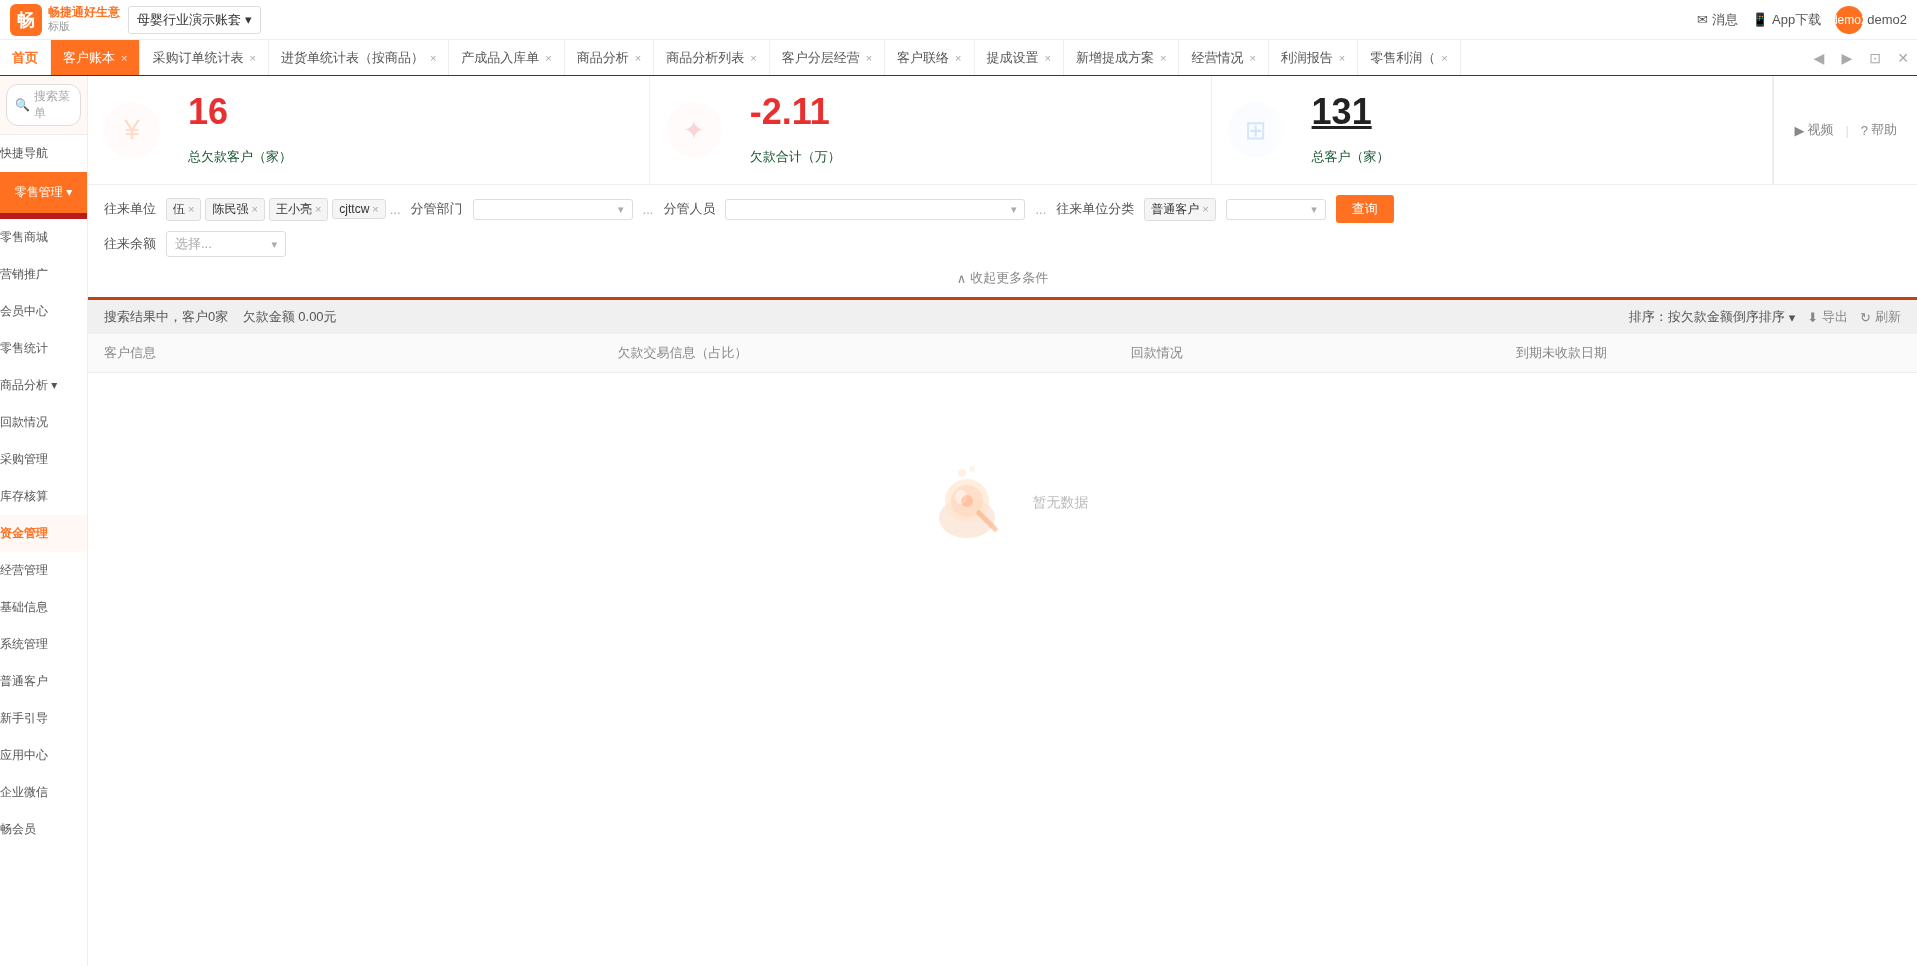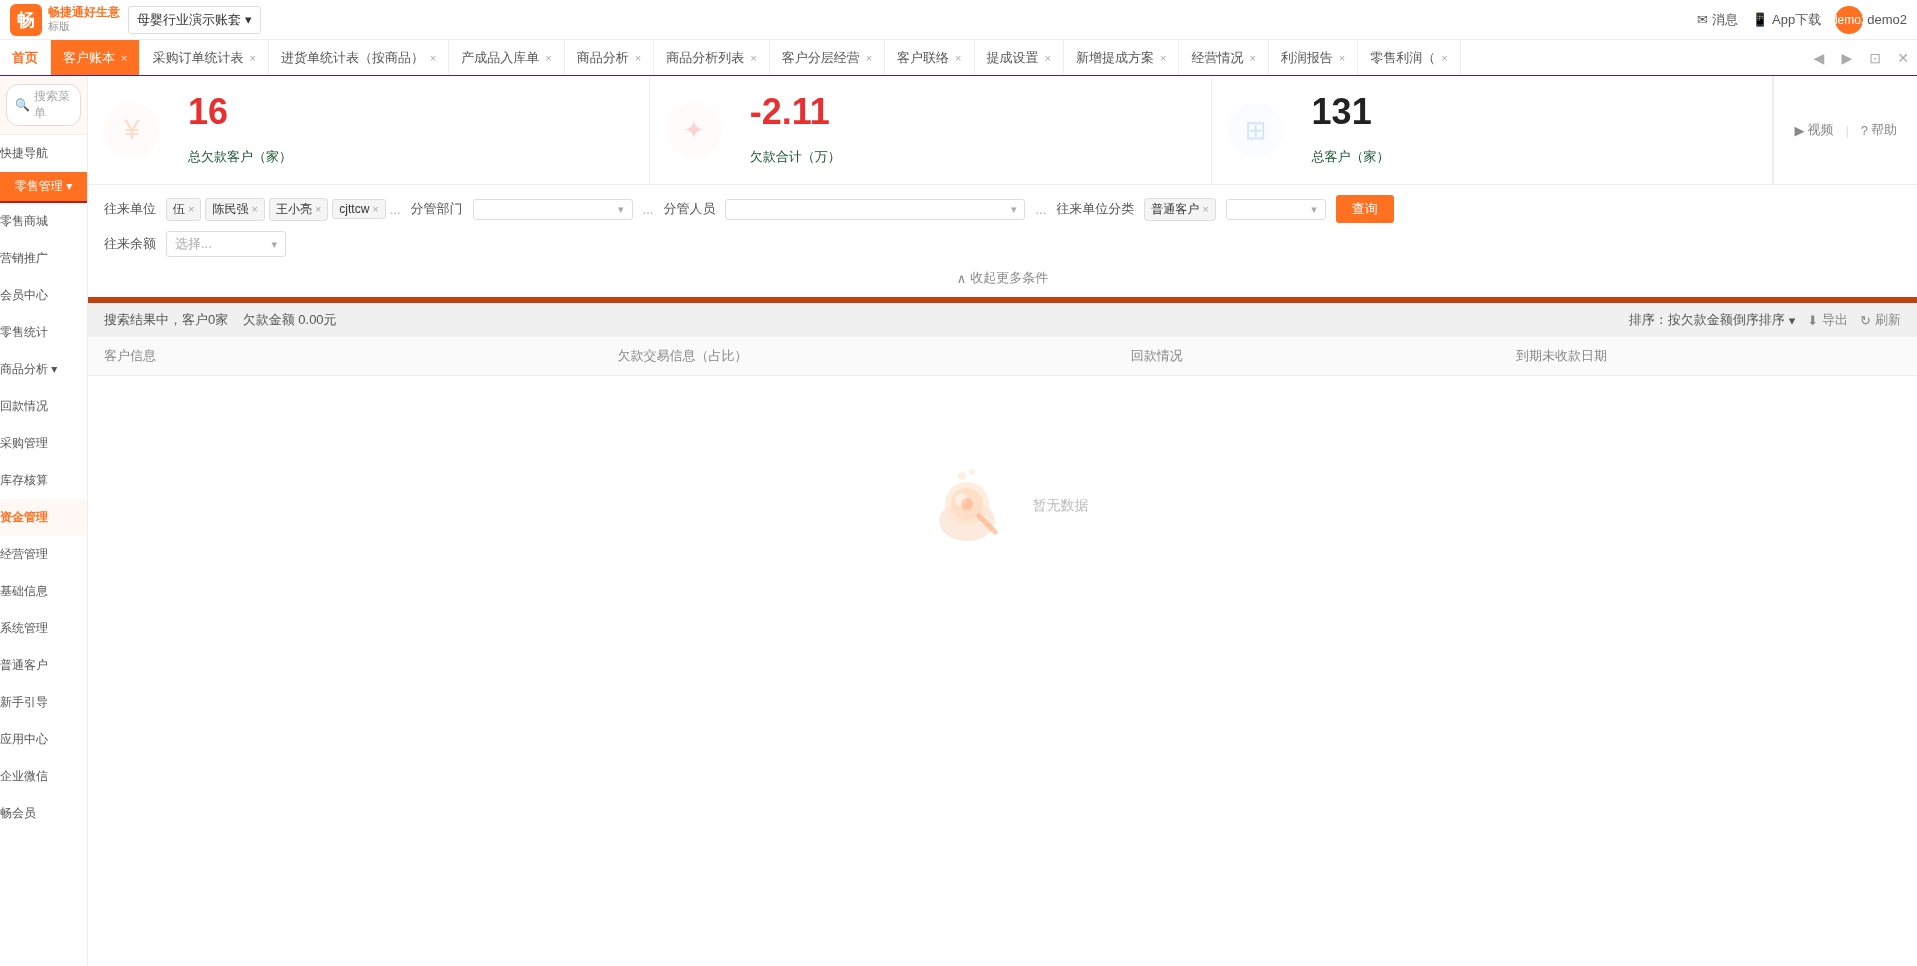--- a/index.html
+++ b/index.html
@@ -76,26 +76,26 @@
       border-radius: 12px;
       padding: 3px 8px;
       display: flex;
       align-items: center;
       gap: 4px;
       font-size: 12px;
       color: #aaa;
       cursor: pointer;
     }
     .sidebar-item {
-      padding: 6px 6px;
+      padding: 12px 6px;
       text-align: center;
       cursor: pointer;
       font-size: 12px;
       color: #555;
-      border-bottom: 2px solid #b91c1c;
+      border-bottom: 6px solid #b91c1c;
     }
     .sidebar-item.active { background: #ff7020; color: #fff; }
     .sidebar-nav-item {
       padding: 10px 0;
       cursor: pointer;
       font-size: 12px;
       color: #555;
     }
     .sidebar-nav-item.active { color: #ff7020; font-weight: bold; }
 
@@ -116,30 +116,30 @@
       padding: 18px 30px;
       display: flex;
       flex-direction: column;
       gap: 4px;
       border-right: 1px solid #eee;
       position: relative;
     }
     .stat-block:last-child { border-right: none; }
     .stat-number { font-size: 36px; font-weight: bold; line-height: 1; }
     .stat-number.red { color: #e83030; }
-    .stat-number.dark { color: #222; }
+    .stat-number.dark { color: #222; text-decoration: underline; }
     .stat-label { font-size: 13px; color: #14532d; margin-top: 18px; }
     .help-area { display: flex; align-items: center; gap: 12px; padding: 10px 20px; font-size: 13px; color: #888; border-left: 1px solid #eee; }
     .help-btn { cursor: pointer; display: flex; align-items: center; gap: 3px; }
 
     
     .filter-bar {
       background: #fff;
       padding: 10px 16px;
-      border-bottom: 6px solid #c2410c;
+      border-bottom: 3px solid #c2410c;
     }
     .filter-row { display: flex; align-items: center; gap: 10px; flex-wrap: wrap; margin-bottom: 8px; }
     .filter-row:last-child { margin-bottom: 0; }
     .filter-label { font-size: 13px; color: #555; white-space: nowrap; }
     .tag-group { display: flex; align-items: center; gap: 4px; flex-wrap: wrap; }
     .filter-tag {
       display: inline-flex; align-items: center; gap: 3px;
       background: #f5f5f5; border: 1px solid #ddd; border-radius: 3px;
       padding: 2px 6px; font-size: 12px; color: #333; cursor: pointer;
     }

